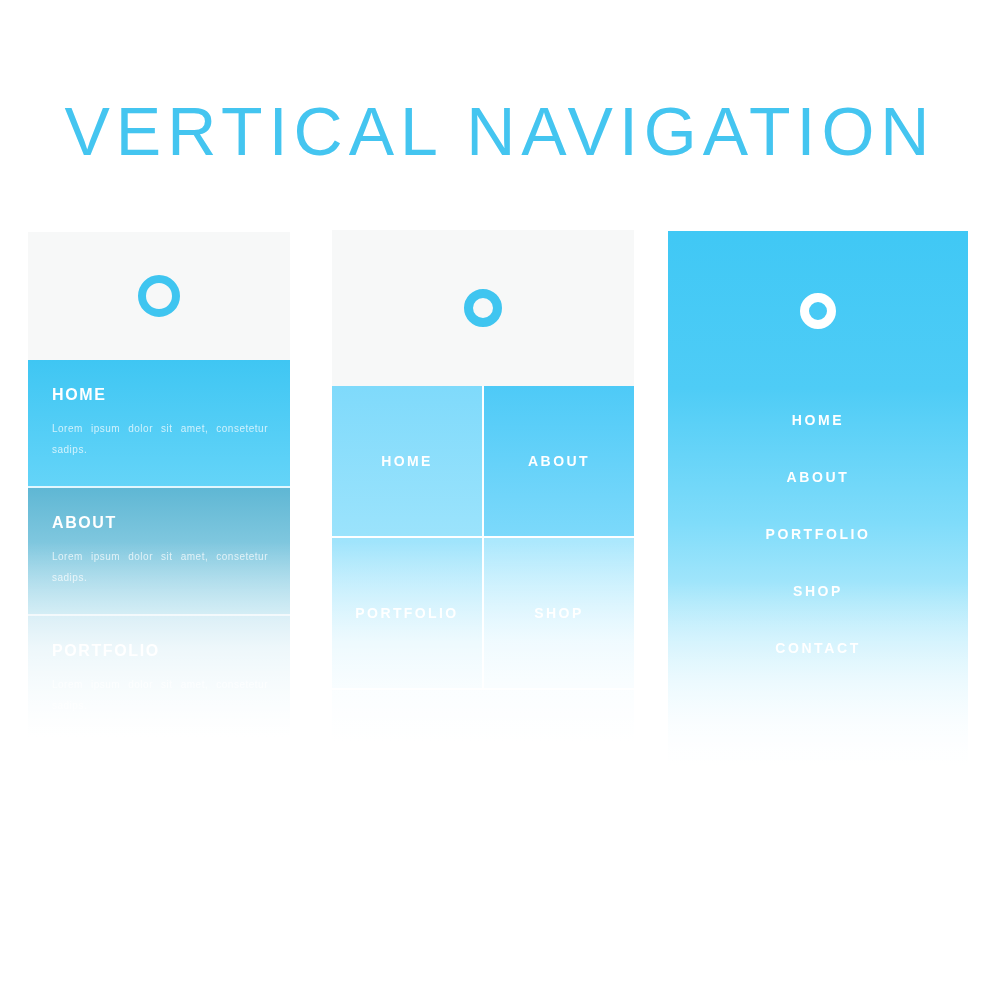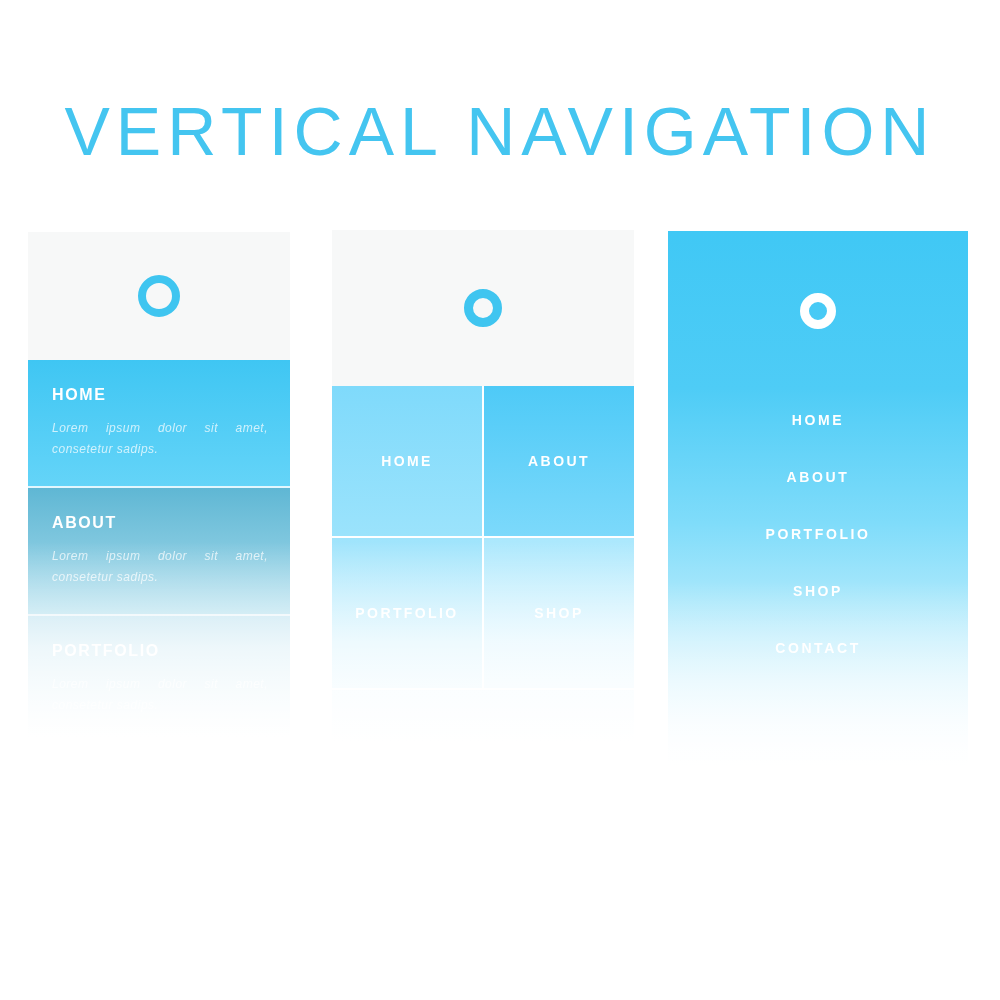--- a/index.html
+++ b/index.html
@@ -81,26 +81,25 @@
   }
   .p1-item .p1-title {
     color: #ffffff;
     font-size: 16px;
     font-weight: bold;
     letter-spacing: 1.6px;
     margin-bottom: 14px;
   }
   .p1-item .p1-desc {
     color: rgba(255,255,255,0.72);
-    font-size: 12px;
+    font-size: 10px;
     line-height: 21px;
     letter-spacing: 0.5px;
     text-align: justify;
     text-align-last: left;
-    font-style: italic;
   }
 
   #p1-home    { background: linear-gradient(180deg,#3FC6F3 0%, #64D4F8 100%); }
   #p1-about   { background: linear-gradient(180deg,#5FB7D4 0%, #A9DCEC 100%); }
   #p1-portfolio{ background: linear-gradient(180deg,#B6DFEE 0%, #DCF0F7 100%); }
   #p1-shop    { background: linear-gradient(180deg,#E2F2F8 0%, #F4FAFC 100%); }
 
   #panel-one .fadeout {
     height: 250px;
     background: linear-gradient(180deg, rgba(255,255,255,0) 0%, rgba(255,255,255,0.72) 42%, rgba(255,255,255,1) 78%);

